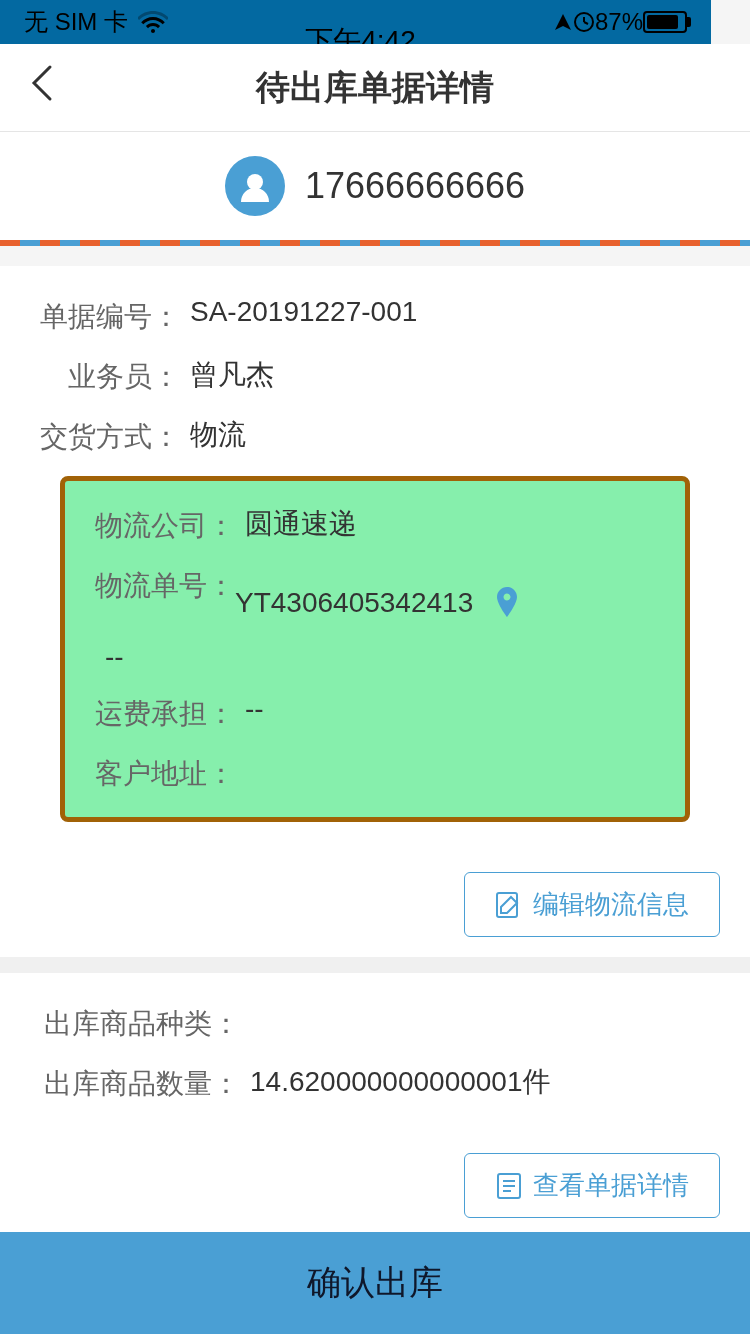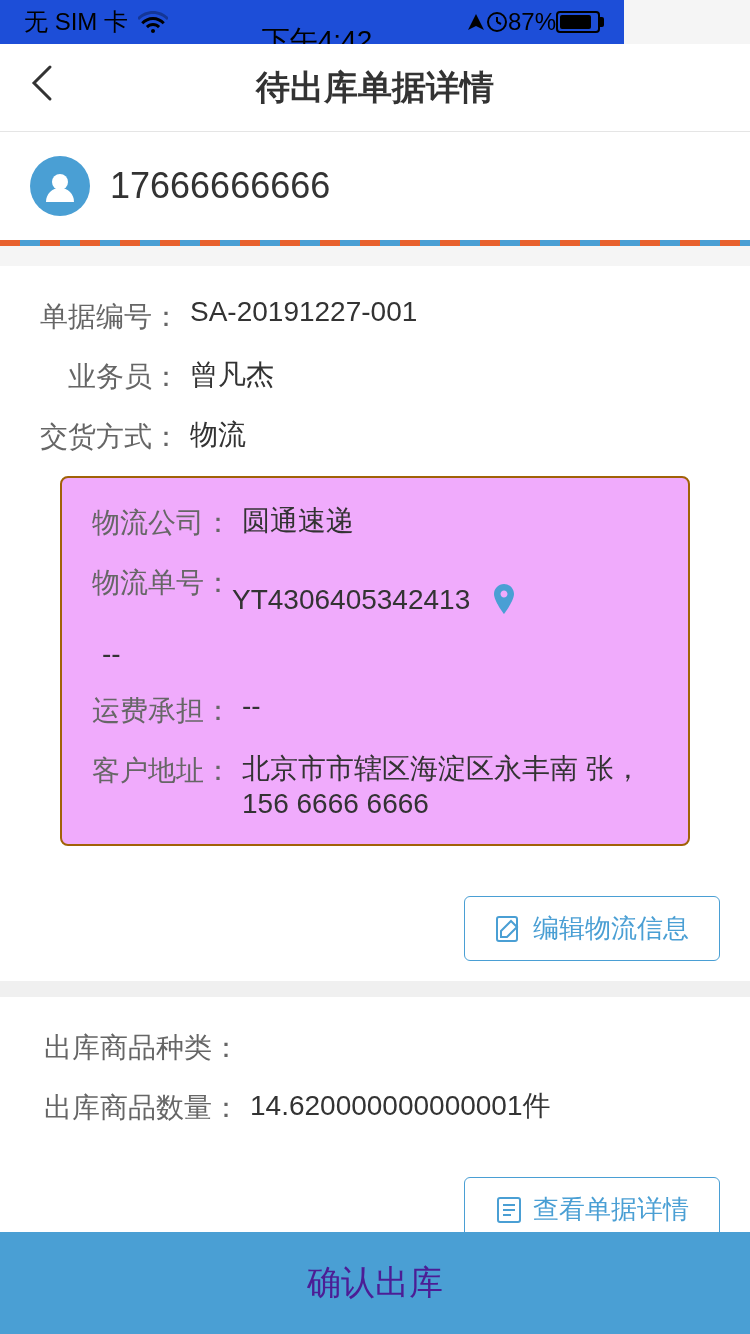--- a/index.html
+++ b/index.html
@@ -9,23 +9,23 @@
       min-height: 1334px;
       background: #f5f5f5;
       font-family: -apple-system, "PingFang SC", "Helvetica Neue", Arial, sans-serif;
       font-size: 28px;
       color: #333;
       position: relative;
     }
 
     
     .status-bar {
-      width: 624px;
+      width: 711px;
       height: 44px;
-      background: #1d4ed8;
+      background: #0369a1;
       display: flex;
       align-items: center;
       justify-content: space-between;
       padding: 0 24px;
       font-size: 24px;
       color: #000;
     }
     .status-bar-left {
       display: flex;
       align-items: center;
@@ -95,20 +95,21 @@
 
     
     .customer-header {
       width: 750px;
       background: #fff;
       padding: 24px 30px;
       display: flex;
       align-items: center;
       gap: 20px;
       position: relative;
+      justify-content: center;
     }
     .customer-avatar {
       width: 60px;
       height: 60px;
       border-radius: 50%;
       background: #4a9fd4;
       display: flex;
       align-items: center;
       justify-content: center;
       color: #fff;
@@ -156,22 +157,22 @@
     }
     .info-value {
       color: #333;
       font-size: 28px;
       margin-left: 10px;
       flex: 1;
     }
 
     
     .logistics-card {
-      background: #f0abfc;
-      border: 2px solid #a16207;
+      background: #86efac;
+      border: 5px solid #a16207;
       border-radius: 8px;
       margin: 20px 20px 0 20px;
       padding: 24px 30px;
     }
     .logistics-row {
       display: flex;
       align-items: flex-start;
       margin-bottom: 20px;
     }
     .logistics-row:last-child {
@@ -260,21 +261,21 @@
       width: 750px;
       background: #4a9fd4;
       padding: 28px 40px;
       display: flex;
       align-items: center;
       justify-content: center;
       cursor: pointer;
     }
     .confirm-btn-text {
       font-size: 34px;
-      color: #4c1d95;
+      color: #0f172a;
       font-weight: 500;
     }
   </style>
 </head>
 <body>
 
 <div class="status-bar">
   <div class="status-bar-left">
     <span>无 SIM 卡</span>
 
@@ -355,21 +356,20 @@
     </div>
     <div class="logistics-row">
       <span class="logistics-value">--</span>
     </div>
     <div class="logistics-row">
       <span class="logistics-label">运费承担：</span>
       <span class="logistics-value">--</span>
     </div>
     <div class="logistics-row">
       <span class="logistics-label">客户地址：</span>
-      <span class="logistics-value">北京市市辖区海淀区永丰南  张，156 6666 6666</span>
     </div>
   </div>
 </div>
 
 <div class="edit-logistics-btn">
   <button class="btn-outline">
     <svg width="28" height="28" viewBox="0 0 28 28" fill="none">
       <rect x="2" y="2" width="20" height="24" rx="2" stroke="#4a9fd4" stroke-width="2" fill="none"></rect>
       <path d="M16 6l6 6-10 10H6v-6L16 6z" stroke="#4a9fd4" stroke-width="2" fill="none"></path>
     </svg>

